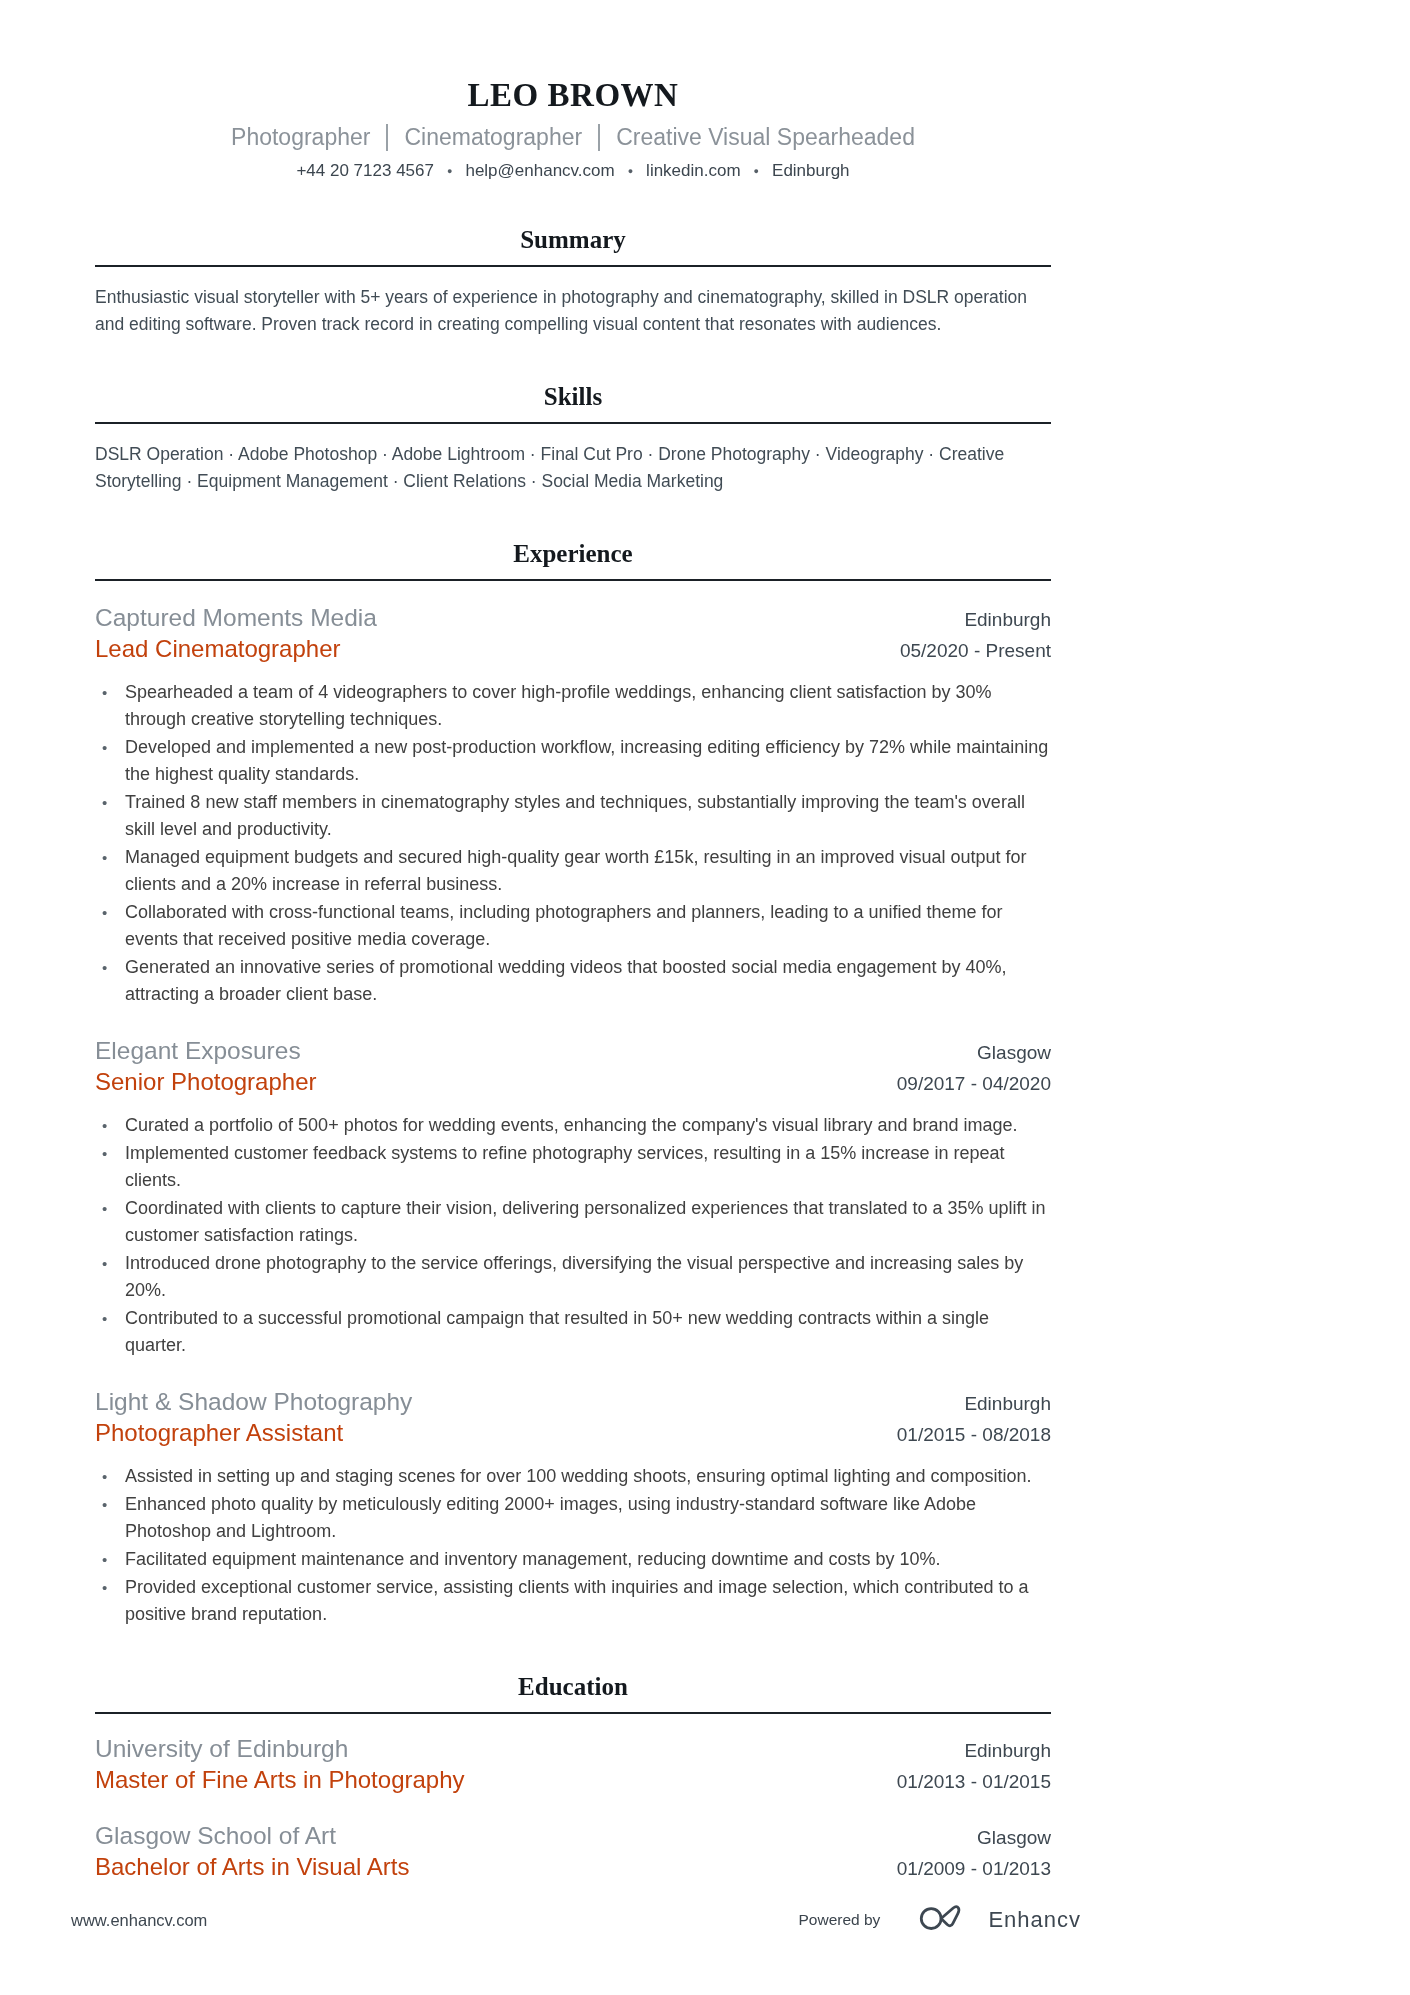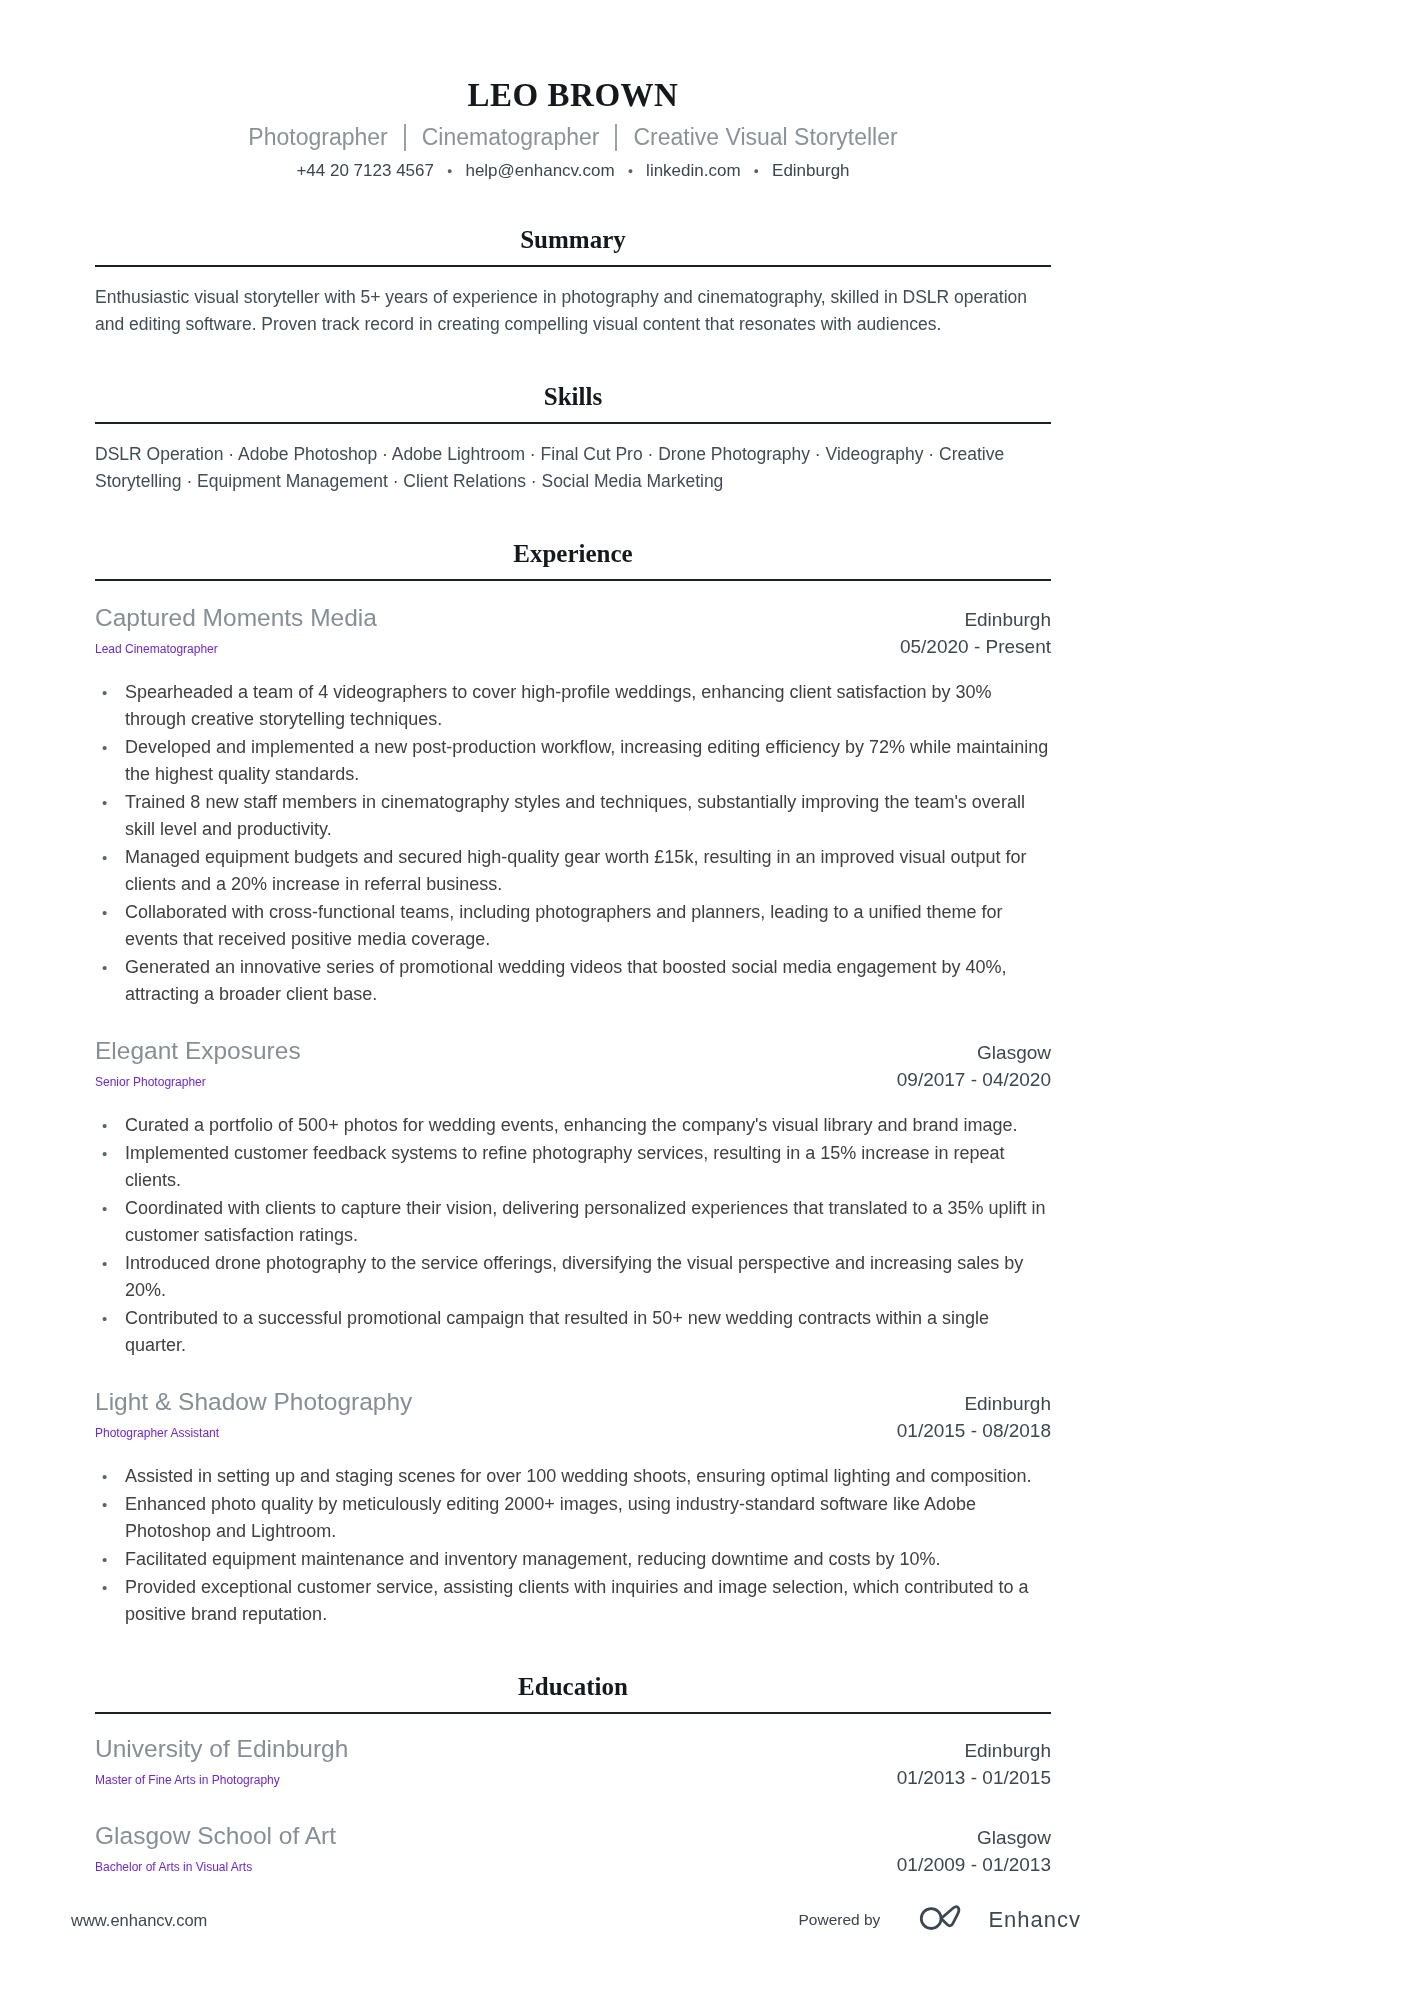--- a/index.html
+++ b/index.html
@@ -88,23 +88,23 @@
     justify-content: space-between;
     align-items: baseline;
   }
   .company {
     font-size: 24.5px;
     line-height: 33px;
     color: #868e96;
     font-weight: 400;
   }
   .job-title {
-    font-size: 12px;
+    font-size: 24px;
     line-height: 30px;
-    color: #6d28d9;
+    color: #c2410c;
     font-weight: 400;
     text-align: right;
   }
   .meta {
     font-size: 19px;
     color: #3d4750;
     text-align: right;
     white-space: nowrap;
   }
   .bullets {
@@ -164,21 +164,21 @@
     font-weight: 400;
   }
 </style>
 </head>
 <body>
 
 <div class="page">
 
   <header class="resume-header">
     <div class="name">LEO BROWN</div>
-    <div class="subtitle"><span>Photographer</span><span class="role-sep"></span><span>Cinematographer</span><span class="role-sep"></span><span>Creative Visual Storyteller</span></div>
+    <div class="subtitle"><span>Photographer</span><span class="role-sep"></span><span>Cinematographer</span><span class="role-sep"></span><span>Creative Visual Spearheaded</span></div>
     <div class="contact-line"><span>+44 20 7123 4567</span><span class="dot-sep" style="font-size: 9px;">●</span><span>help@enhancv.com</span><span class="dot-sep" style="font-size: 9px;">●</span><span>linkedin.com</span><span class="dot-sep" style="font-size: 9px;">●</span><span>Edinburgh</span></div>
   </header>
 
   <section class="section">
     <h2 class="section-title">Summary</h2>
     <hr class="section-rule">
     <p class="section-body">Enthusiastic visual storyteller with 5+ years of experience in photography and cinematography, skilled in DSLR operation and editing software. Proven track record in creating compelling visual content that resonates with audiences.</p>
   </section>
 
   <section class="section">

